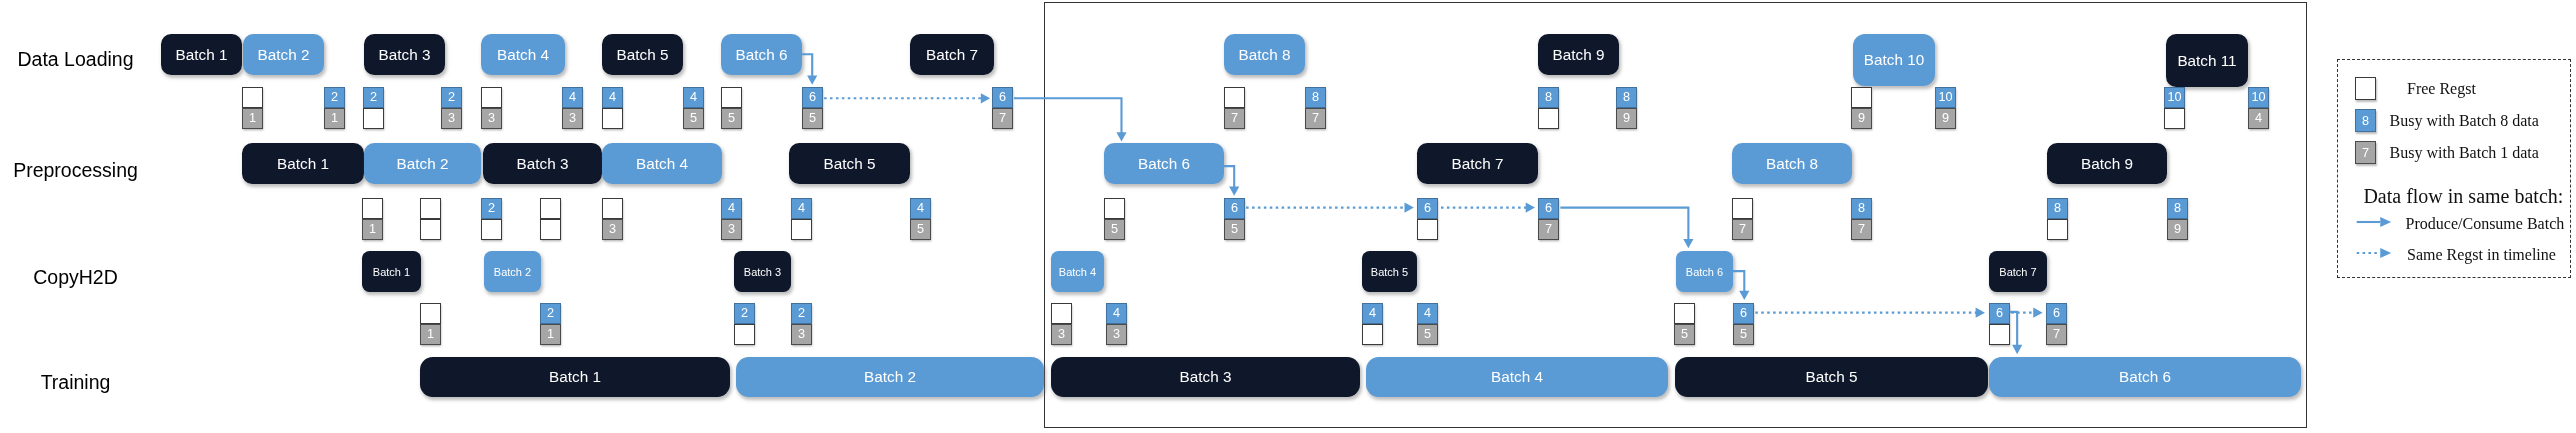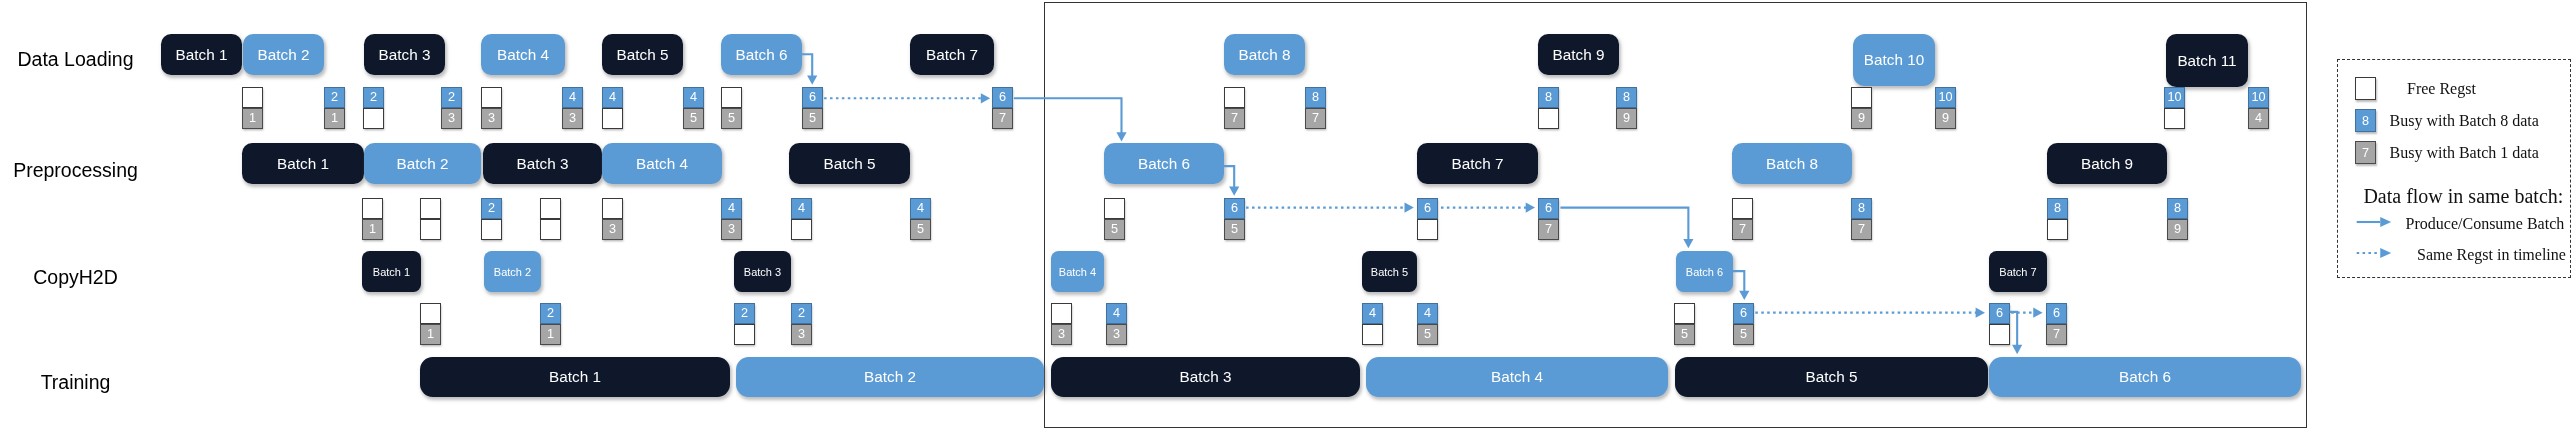--- a/index.html
+++ b/index.html
@@ -329,17 +329,17 @@
             <line x1="2" y1="7" x2="30" y2="7" stroke="#5b9bd5" stroke-width="2.5"></line>
             <polygon points="30,1 30,13 43,7" fill="#5b9bd5"></polygon>
           </svg></div>
         <div class="legend-text" style="margin-left: 13.6px;">Produce/Consume Batch</div>
       </div>
       <div class="legend-item" style="left: 17px; top: 186px;">
         <div><svg width="37" height="12" xmlns="http://www.w3.org/2000/svg" viewBox="0 0 44 14">
             <line x1="2" y1="7" x2="30" y2="7" stroke="#5b9bd5" stroke-width="2.5" stroke-dasharray="3 4"></line>
             <polygon points="30,1 30,13 43,7" fill="#5b9bd5"></polygon>
           </svg></div>
-        <div class="legend-text" style="margin-left: 25px;">Same Regst in timeline</div>
+        <div class="legend-text" style="margin-left: 15px;">Same Regst in timeline</div>
       </div>
     </div>
 </div>
 
 
 </body></html>

